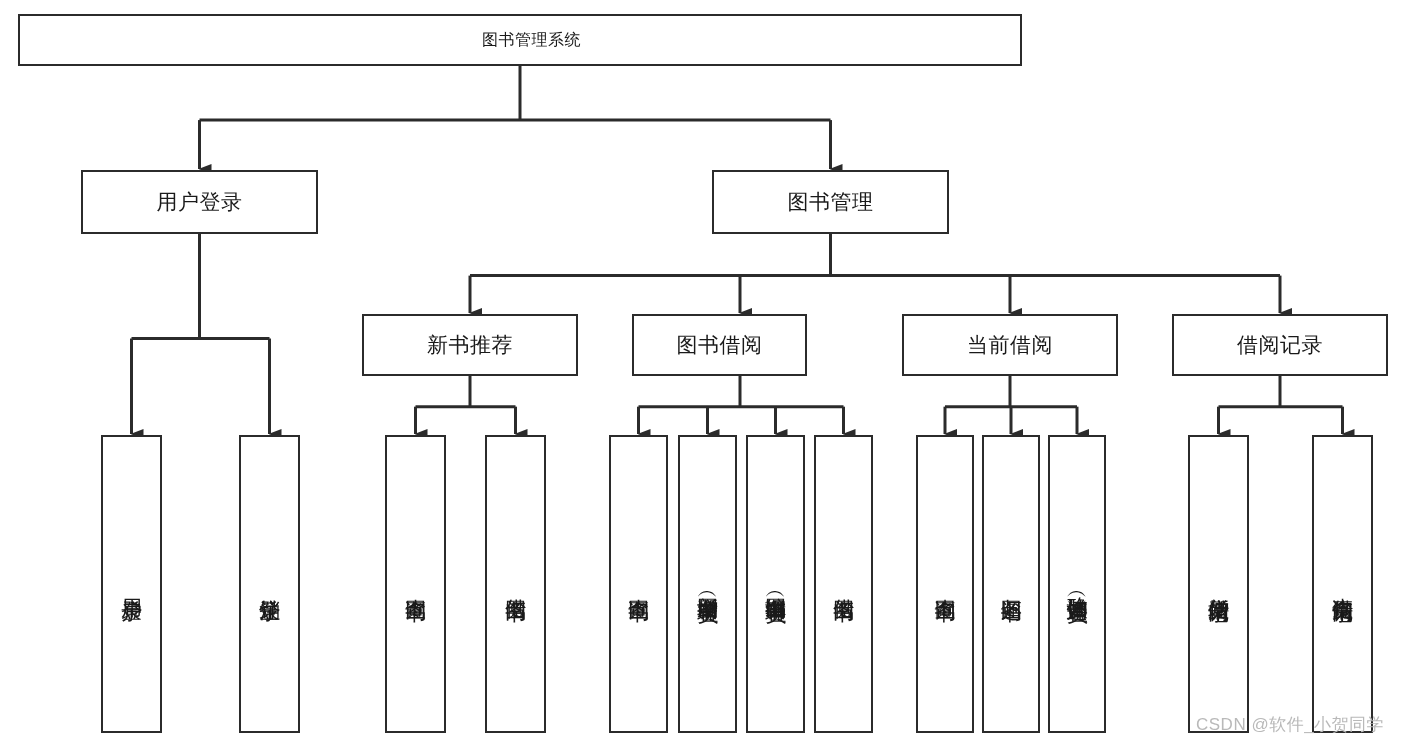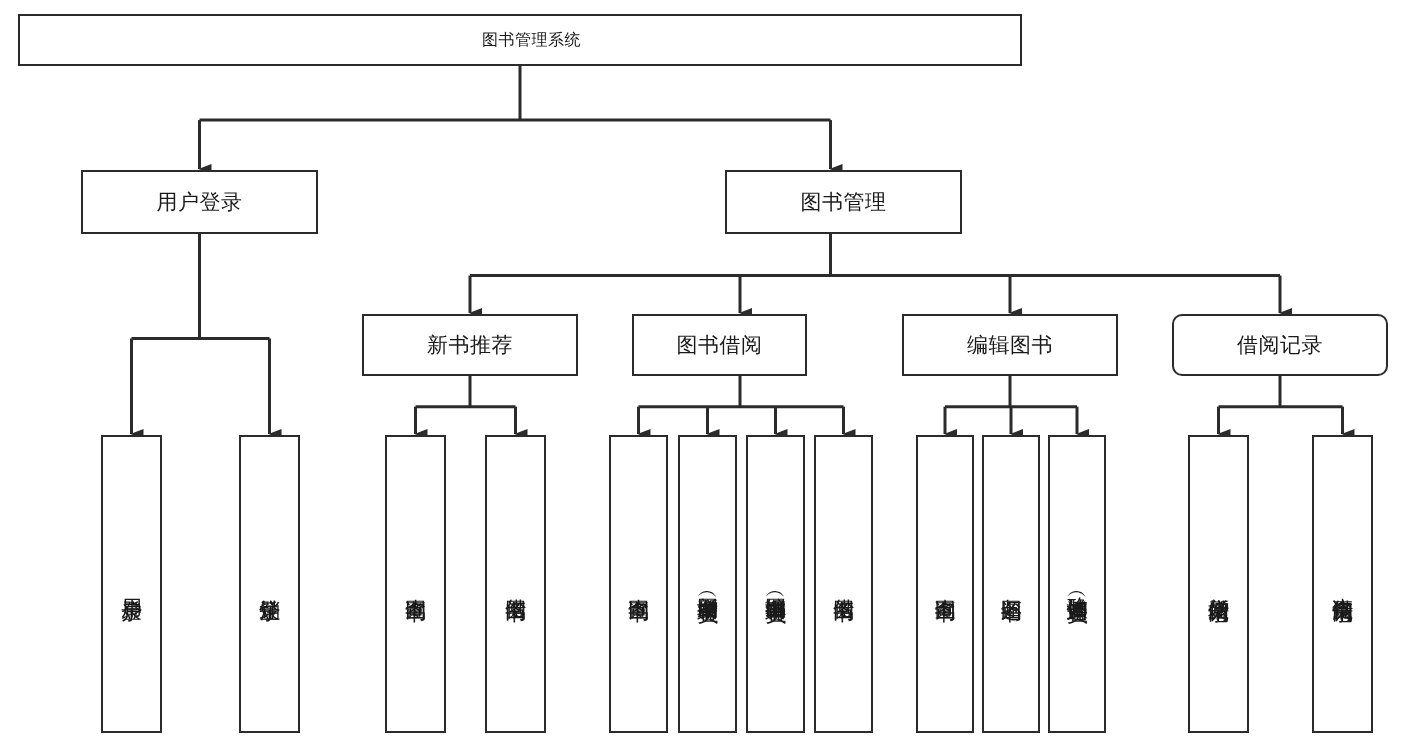--- a/index.html
+++ b/index.html
@@ -111,33 +111,33 @@
       </g>
   </svg>
 
   <div id="node-group">
       <div class="node-box" style="left: 18px; top: 14px; width: 1004px; height: 52px;">
         <span class="node-label-h root-label">图书管理系统</span>
       </div>
       <div class="node-box" style="left: 81px; top: 170px; width: 237px; height: 64px;">
         <span class="node-label-h">用户登录</span>
       </div>
-      <div class="node-box" style="left: 712px; top: 170px; width: 237px; height: 64px; margin-left: 13px;">
+      <div class="node-box" style="left: 712px; top: 170px; width: 237px; height: 64px;">
         <span class="node-label-h">图书管理</span>
       </div>
       <div class="node-box" style="left: 362px; top: 314px; width: 216px; height: 62px; justify-content: center;">
         <span class="node-label-h">新书推荐</span>
       </div>
       <div class="node-box" style="left: 632px; top: 314px; width: 175px; height: 62px;">
         <span class="node-label-h">图书借阅</span>
       </div>
       <div class="node-box" style="left: 902px; top: 314px; width: 216px; height: 62px;">
-        <span class="node-label-h">编辑图书</span>
+        <span class="node-label-h">当前借阅</span>
       </div>
-      <div class="node-box" style="left: 1172px; top: 314px; width: 216px; height: 62px; border-radius: 10px;">
+      <div class="node-box" style="left: 1172px; top: 314px; width: 216px; height: 62px;">
         <span class="node-label-h">借阅记录</span>
       </div>
       <div class="node-box" style="left: 101px; top: 435px; width: 61px; height: 298px;">
         <span class="node-label-v">用户登录</span>
       </div>
       <div class="node-box" style="left: 239px; top: 435px; width: 61px; height: 298px;">
         <span class="node-label-v">注销登录</span>
       </div>
       <div class="node-box" style="left: 385px; top: 435px; width: 61px; height: 298px;">
         <span class="node-label-v">查询图书</span>
@@ -167,14 +167,15 @@
         <span class="node-label-v">确认归还（管理员）</span>
       </div>
       <div class="node-box" style="left: 1188px; top: 435px; width: 61px; height: 298px;">
         <span class="node-label-v">新增借阅记录</span>
       </div>
       <div class="node-box" style="left: 1312px; top: 435px; width: 61px; height: 298px;">
         <span class="node-label-v">查询借阅记录</span>
       </div>
     </div>
 
+  <div class="watermark" style="left: 1196px; top: 713px; color: rgb(185, 185, 185);">CSDN @软件_小贺同学</div>
 
 </div>
 
 </body></html>

